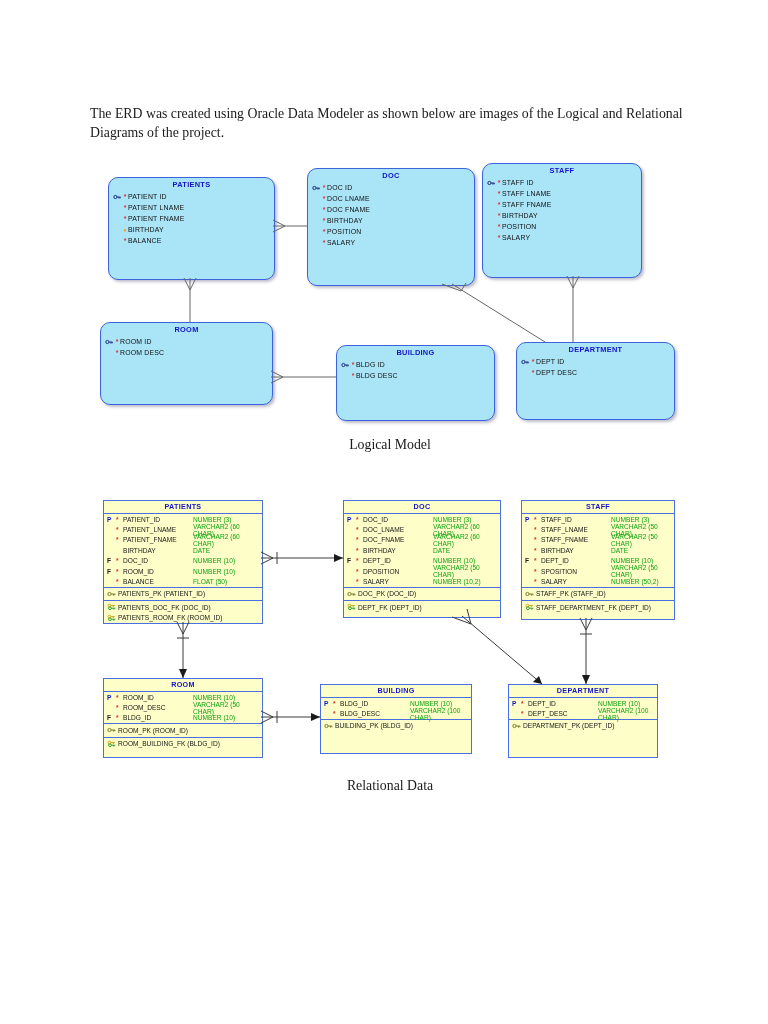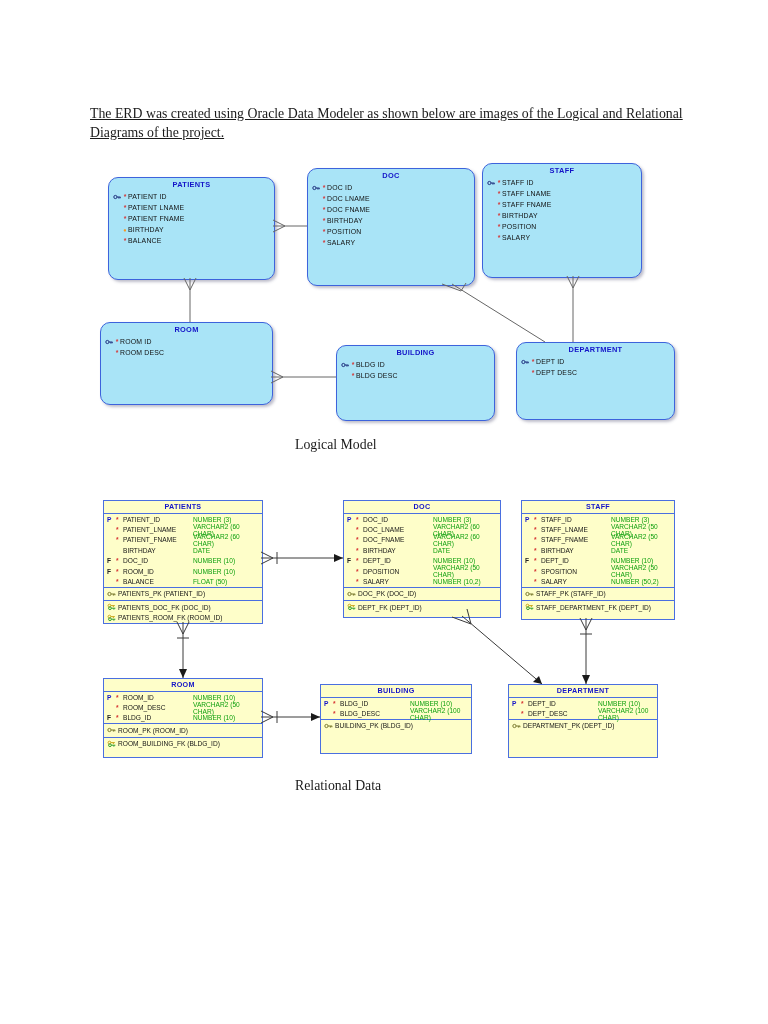--- a/index.html
+++ b/index.html
@@ -1,20 +1,20 @@
 <!DOCTYPE html>
 <html><head>
 <meta charset="utf-8">
 <style>
   html,body{margin:0;padding:0;background:#fff;}
   #page{position:relative;width:768px;height:1024px;background:#fff;overflow:hidden;
         font-family:"Liberation Sans",sans-serif;}
   .serif{font-family:"Liberation Serif",serif;color:#1a1a1a;}
-  #intro{position:absolute;left:90px;top:90px;width:612px;font-size:13.8px;line-height:1.42;text-decoration:underline;}
-  .caption{position:absolute;width:190px;font-size:13.8px;}
+  #intro{position:absolute;left:90px;top:90px;width:612px;font-size:13.8px;line-height:1.42;}
+  .caption{position:absolute;width:190px;text-align:center;font-size:13.8px;}
   #cap-logical{left:295px;top:437px;}
   #cap-relational{left:295px;top:778px;}
 
   
   .lbox{position:absolute;background:#A9E4F7;border:1.6px solid #3D63DC;border-radius:10px;
         box-shadow:2px 2px 3px rgba(110,110,140,.45);overflow:hidden;}
   .ltitle{height:13px;line-height:13px;text-align:center;color:#1414C8;font-weight:bold;
           font-size:7.4px;letter-spacing:.3px;}
   .lrow{display:flex;align-items:center;height:11px;padding-left:4px;font-size:6.9px;color:#101010;}
   .lkey{width:9px;display:inline-flex;align-items:center;}

